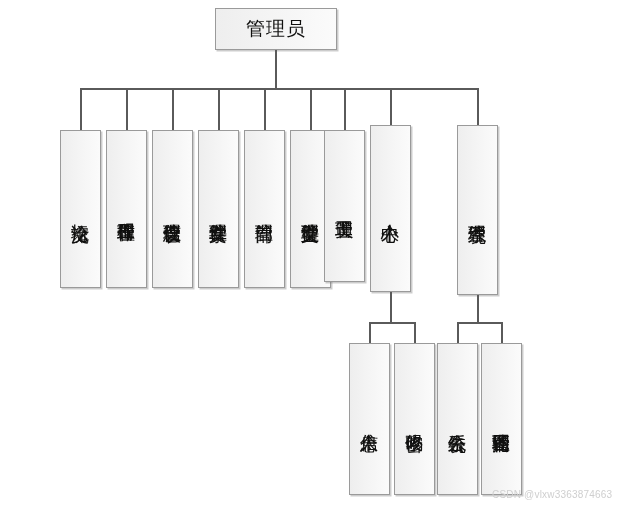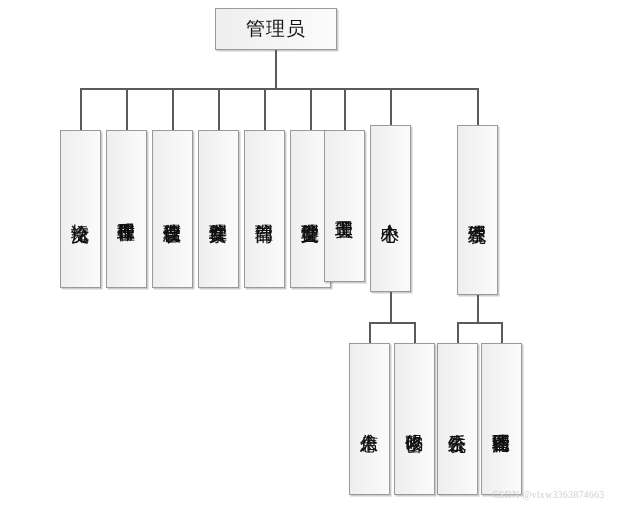--- a/index.html
+++ b/index.html
@@ -55,21 +55,21 @@
     background: #5a5a5a;
   }
   .connector.v { width: 2px; }
   .connector.h { height: 2px; }
   .watermark {
     position: absolute;
     color: #cfcfcf;
     font-size: 10px;
     letter-spacing: 0.2px;
     white-space: nowrap;
-    font-family: Liberation Serif, serif;
+    font-family: Liberation Sans, sans-serif;
   }
 </style>
 </head>
 <body>
 
 <div id="diagram-canvas">
 
   <div class="node node-root" style="left:215px; top:8px; width:122px; height:42px;">
     <span class="label">管理员</span>
   </div>

